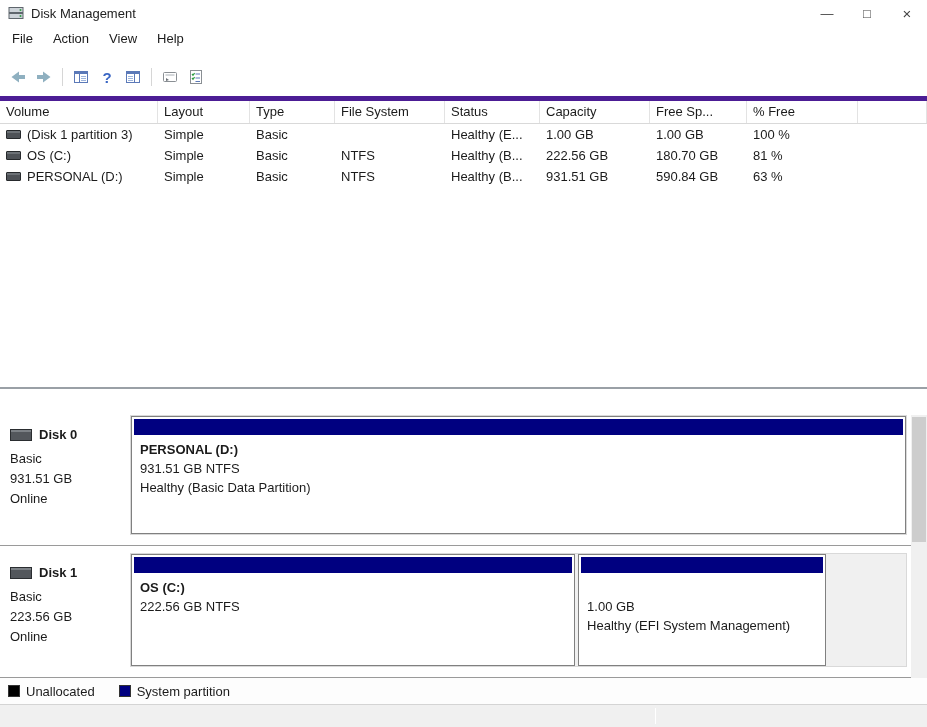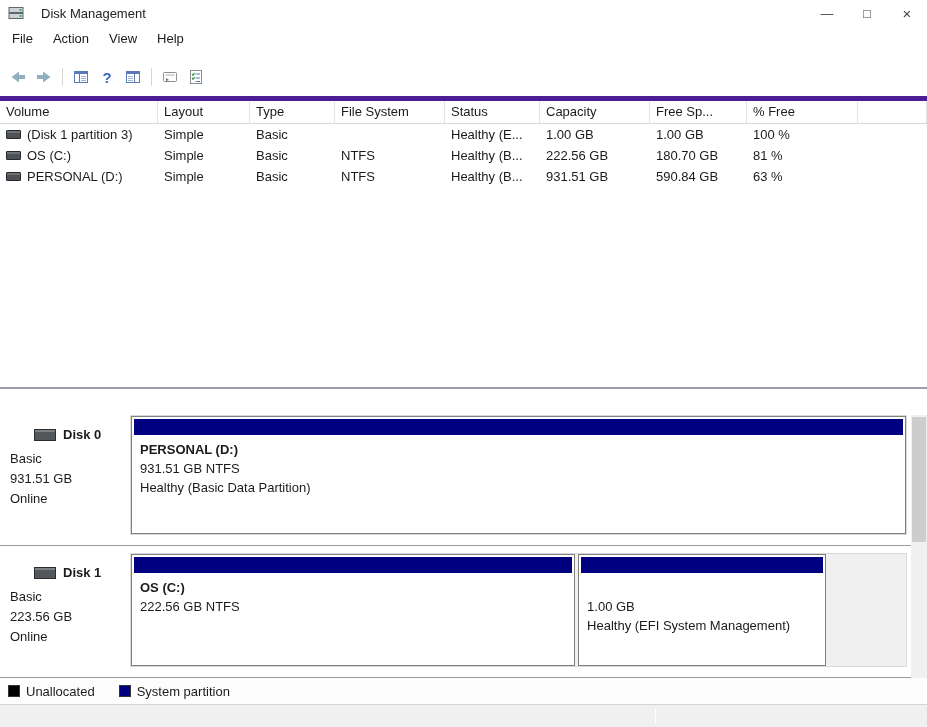--- a/index.html
+++ b/index.html
@@ -4,21 +4,21 @@
 <style>
   * { box-sizing: border-box; margin: 0; padding: 0; }
   html,body { width: 927px; height: 727px; }
   body {
     font-family: "Liberation Sans", "DejaVu Sans", sans-serif;
     font-size: 13px; color: #1b1b1b; background: #fff; overflow: hidden;
   }
   .window { width: 927px; height: 727px; display: flex; flex-direction: column; background: #fff; position: relative; }
 
   
-  .titlebar { height: 26px; flex: 0 0 26px; display: flex; align-items: center; padding-left: 8px; gap: 10px; }
+  .titlebar { height: 26px; flex: 0 0 26px; display: flex; align-items: center; padding-left: 8px; }
   .app-icon { width: 16px; height: 16px; margin-right: 7px; flex: 0 0 16px; }
   .title-text { color: #222; }
   .win-controls { margin-left: auto; display: flex; height: 100%; }
   .win-btn { width: 40px; display: flex; align-items: center; justify-content: center; color: #444; font-size: 13px; cursor: default; }
   .win-btn.close { font-size: 15px; }
 
   
   .menubar { height: 32px; flex: 0 0 32px; display: flex; align-items: flex-start; padding-left: 2px; }
   .menu-item { padding: 5px 10px; cursor: default; }
 
@@ -38,21 +38,21 @@
   .c-vol { display: flex; align-items: center; gap: 6px; }
   .drive-icon { width: 15px; height: 9px; flex: 0 0 15px; background: #4e5257; border: 1px solid #26292c; border-radius: 1px; box-shadow: inset 0 2px 0 #6d7277; }
 
   .toppane-filler { flex: 1 1 auto; background: #fff; }
 
   
   .graphic-pane { flex: 0 0 auto; border-top: 2px solid #9aa0a6; padding-top: 26px; position: relative; background: #fff; }
   .disk-row { display: flex; padding: 0 20px 10px 0; border-bottom: 1px solid #9a9a9a; }
   .disk-row.second { padding-top: 7px; }
   .disk-label { width: 130px; flex: 0 0 130px; padding: 12px 6px 0 10px; }
-  .disk-name-line { display: flex; align-items: center; gap: 7px; font-weight: bold; margin-bottom: 7px; margin-left: 24px; }
+  .disk-name-line { display: flex; align-items: center; gap: 7px; font-weight: bold; margin-bottom: 7px; }
   .disk-icon { width: 22px; height: 12px; background: #53575c; border: 1px solid #2a2d30; box-shadow: inset 0 2px 0 #7c8186; }
   .disk-meta { line-height: 20px; }
   .part-area { flex: 1 1 auto; display: flex; gap: 3px; background: #f0f0f0; border: 1px solid #d9d9d9; padding: 0; }
   .part-box { background: #fff; border: 1px solid #808080; display: flex; flex-direction: column; overflow: hidden; }
   .part-strip { height: 16px; margin: 2px; background: #000080; flex: 0 0 16px; }
   .part-text { padding: 3px 8px 0 8px; line-height: 19px; white-space: nowrap; overflow: hidden; }
   .part-title { font-weight: bold; min-height: 19px; }
 
   
   .vscroll { position: absolute; top: 26px; right: 0; bottom: 0; width: 16px; background: #f0f0f0; }

